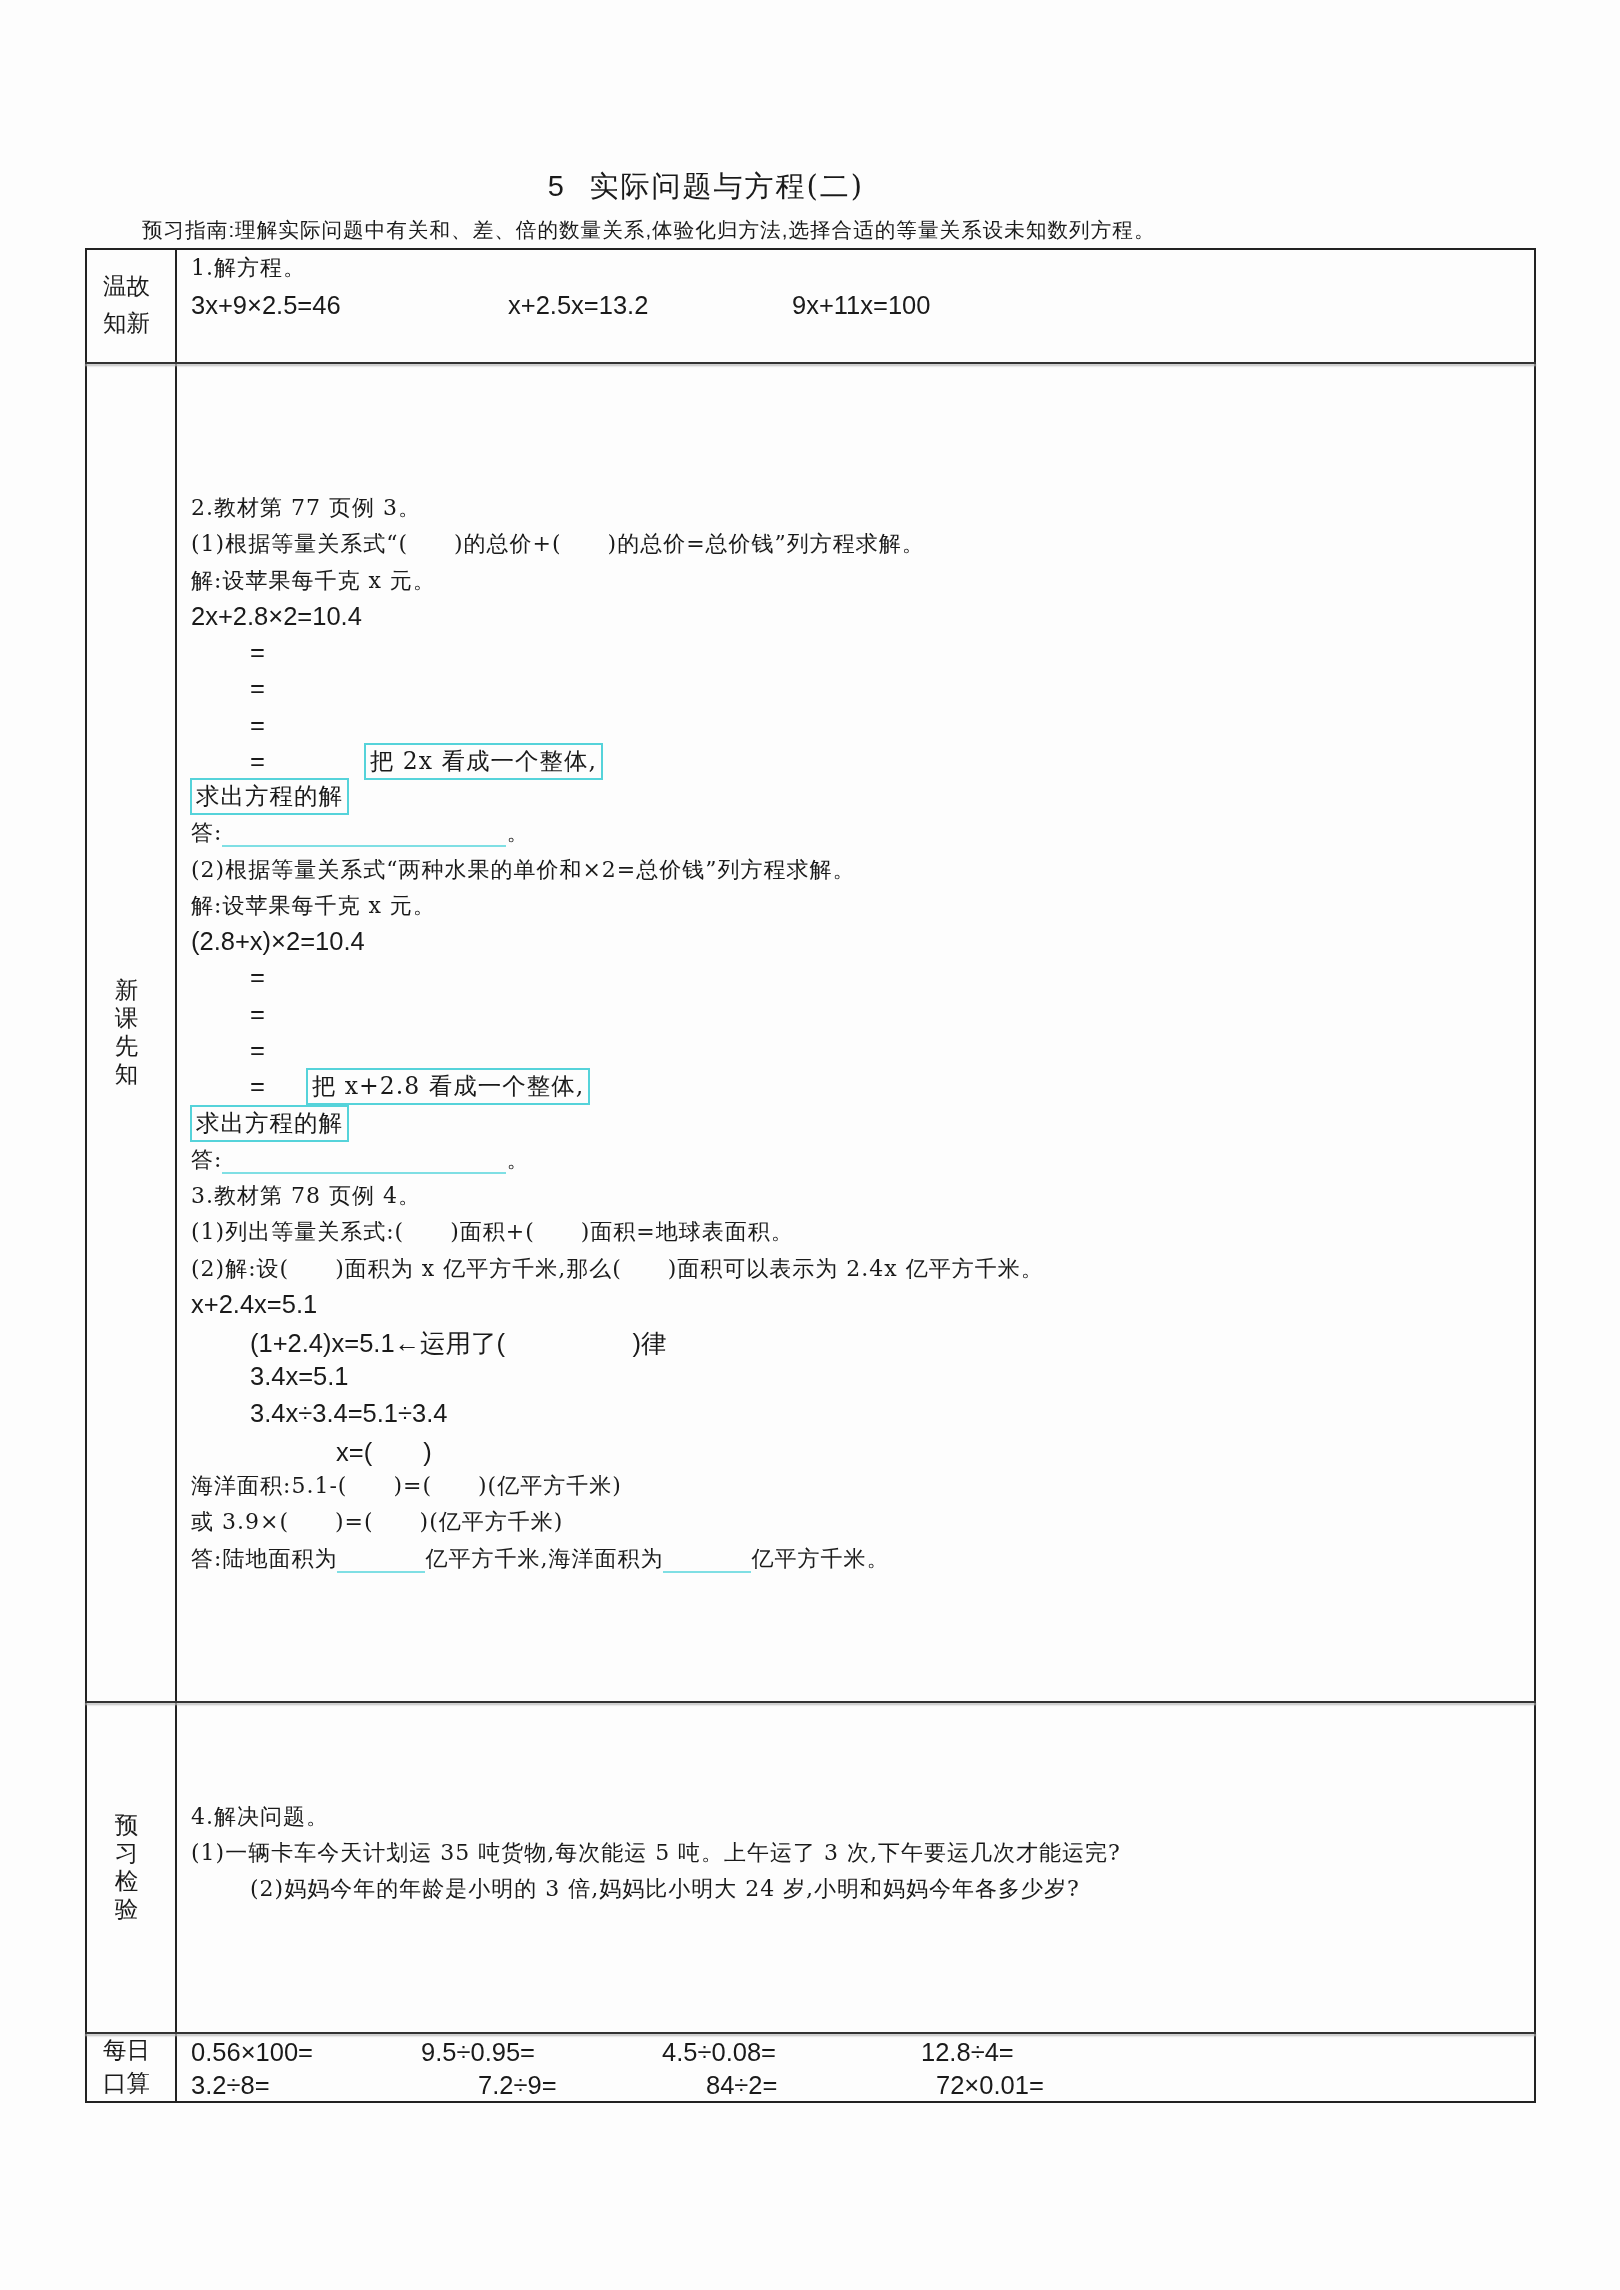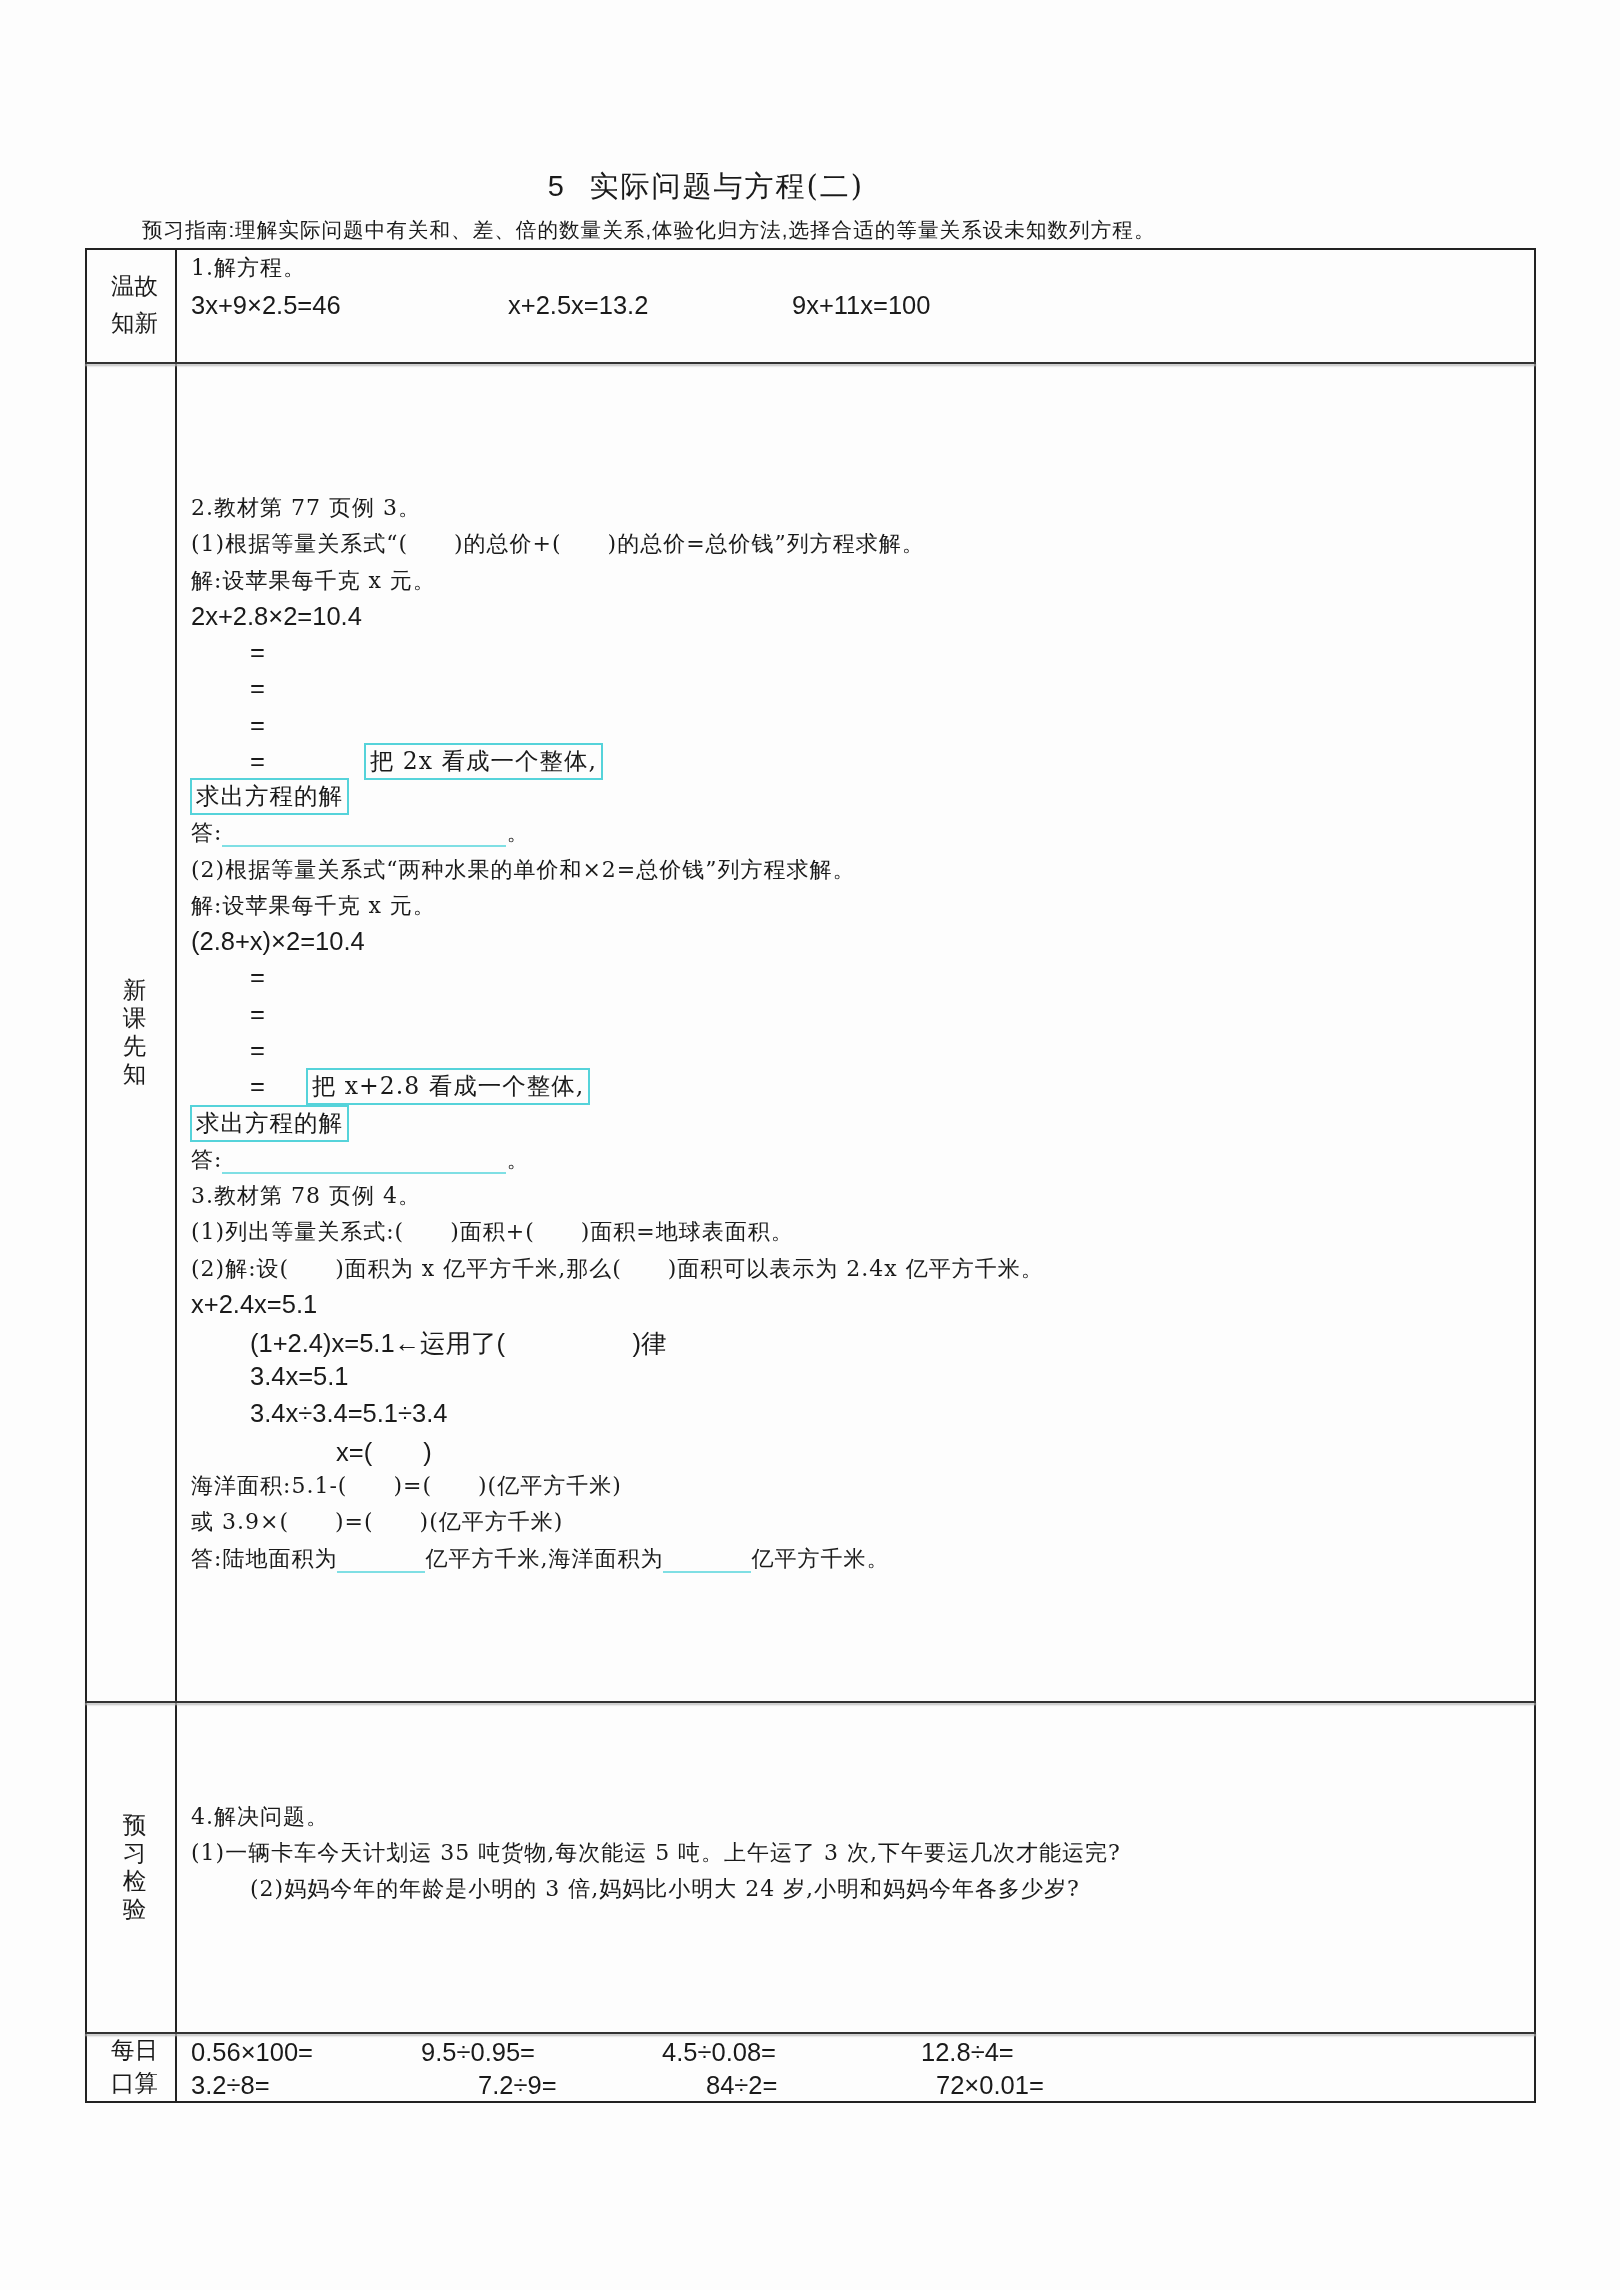--- a/index.html
+++ b/index.html
@@ -14,21 +14,21 @@
     left: 0; width: 1412px; top: 167px; text-align: center;
     font-size: 29px; letter-spacing: 2px; font-family: "DejaVu Serif", serif;
   }
   .title .num { margin-right: 23.5px; font-family: "Liberation Sans", sans-serif; }
   .guide { left: 142px; top: 216px; font-size: 20.6px; letter-spacing: 1px; font-family: Liberation Sans, sans-serif; }
 
   .table { position: absolute; left: 85px; top: 248px; width: 1451px; height: 1855px; border: 2px solid #222; box-sizing: border-box; }
   .hline { position: absolute; left: 85px; width: 1451px; height: 0; border-top: 2px solid #333; box-shadow: 0 2px 2px #bbb; }
   .vline { position: absolute; left: 175px; top: 248px; width: 0; height: 1855px; border-left: 2px solid #222; }
 
-  .label { position: absolute; left: 79px; width: 111px; text-align: center; font-size: 23.5px; line-height: 37px; font-family: "DejaVu Serif", serif; }
+  .label { position: absolute; left: 71px; width: 111px; text-align: center; font-size: 23.5px; line-height: 37px; font-family: "DejaVu Serif", serif; }
   .label.vert { line-height: 28px; font-family: "DejaVu Sans", sans-serif; }
 
   .txt { position: absolute; font-size: 22px; line-height: 29px; white-space: nowrap; font-family: "DejaVu Serif", serif; letter-spacing: 1px; }
   .cyanbox { position: absolute; border: 2px solid #55d3da; box-sizing: border-box; font-size: 23.5px; line-height: 29px; padding: 2px 3.9px; white-space: nowrap; font-family: "DejaVu Serif", serif; letter-spacing: 1px; }
   .blank { display: inline-block; border-bottom: 2px solid #7fdfe4; vertical-align: bottom; height: 25.5px; }
   .eq { position: absolute; font-family: "Liberation Sans", sans-serif; font-size: 25.5px; }
 </style>
 </head>
 <body>
 

